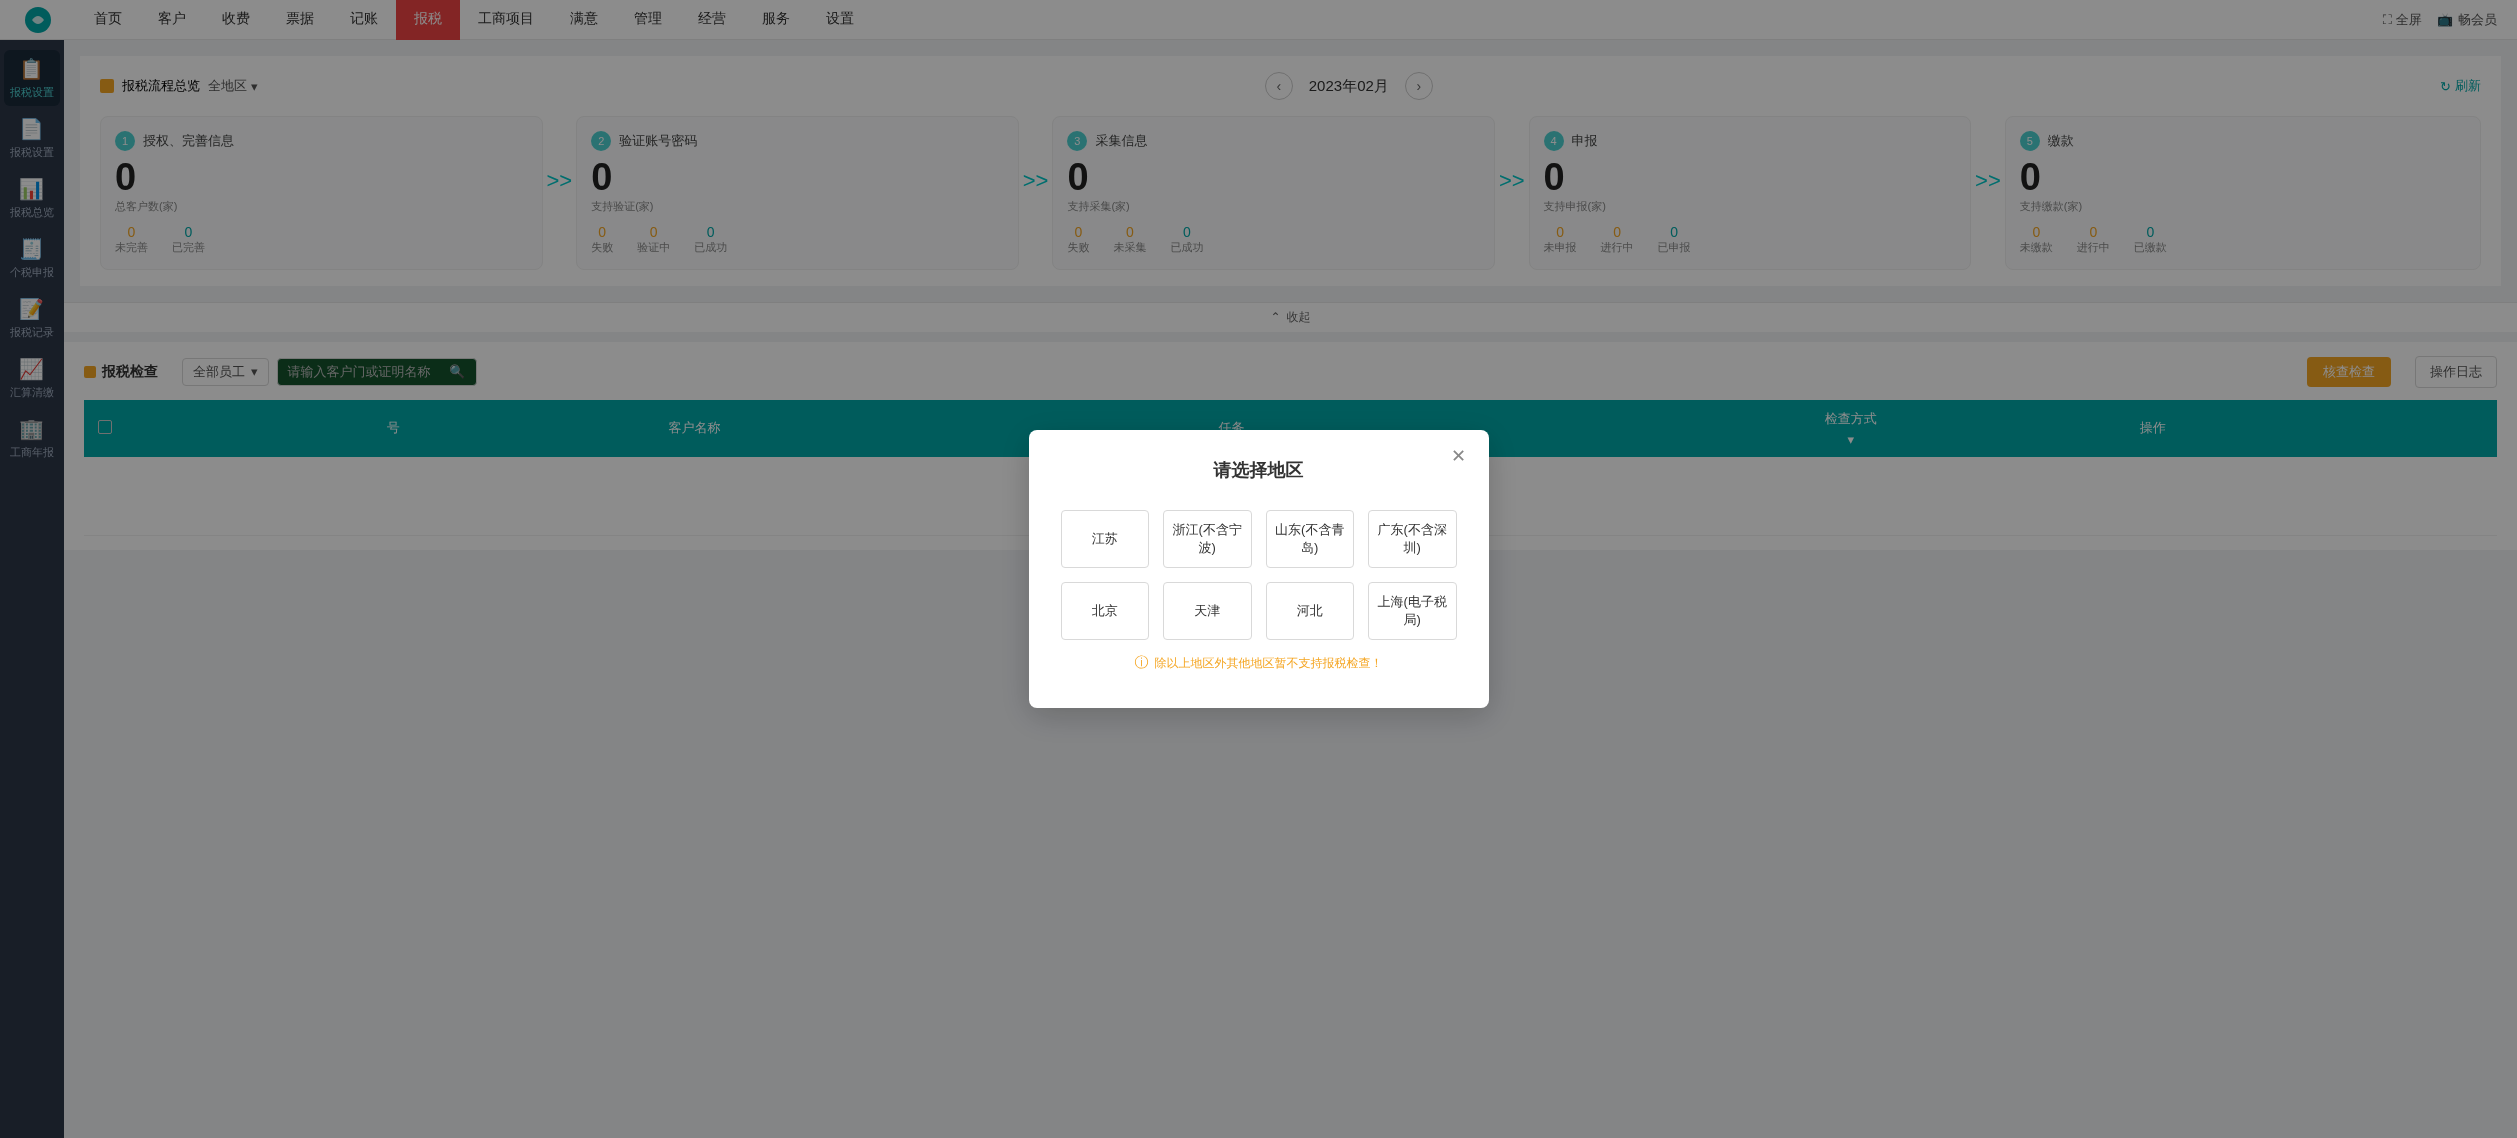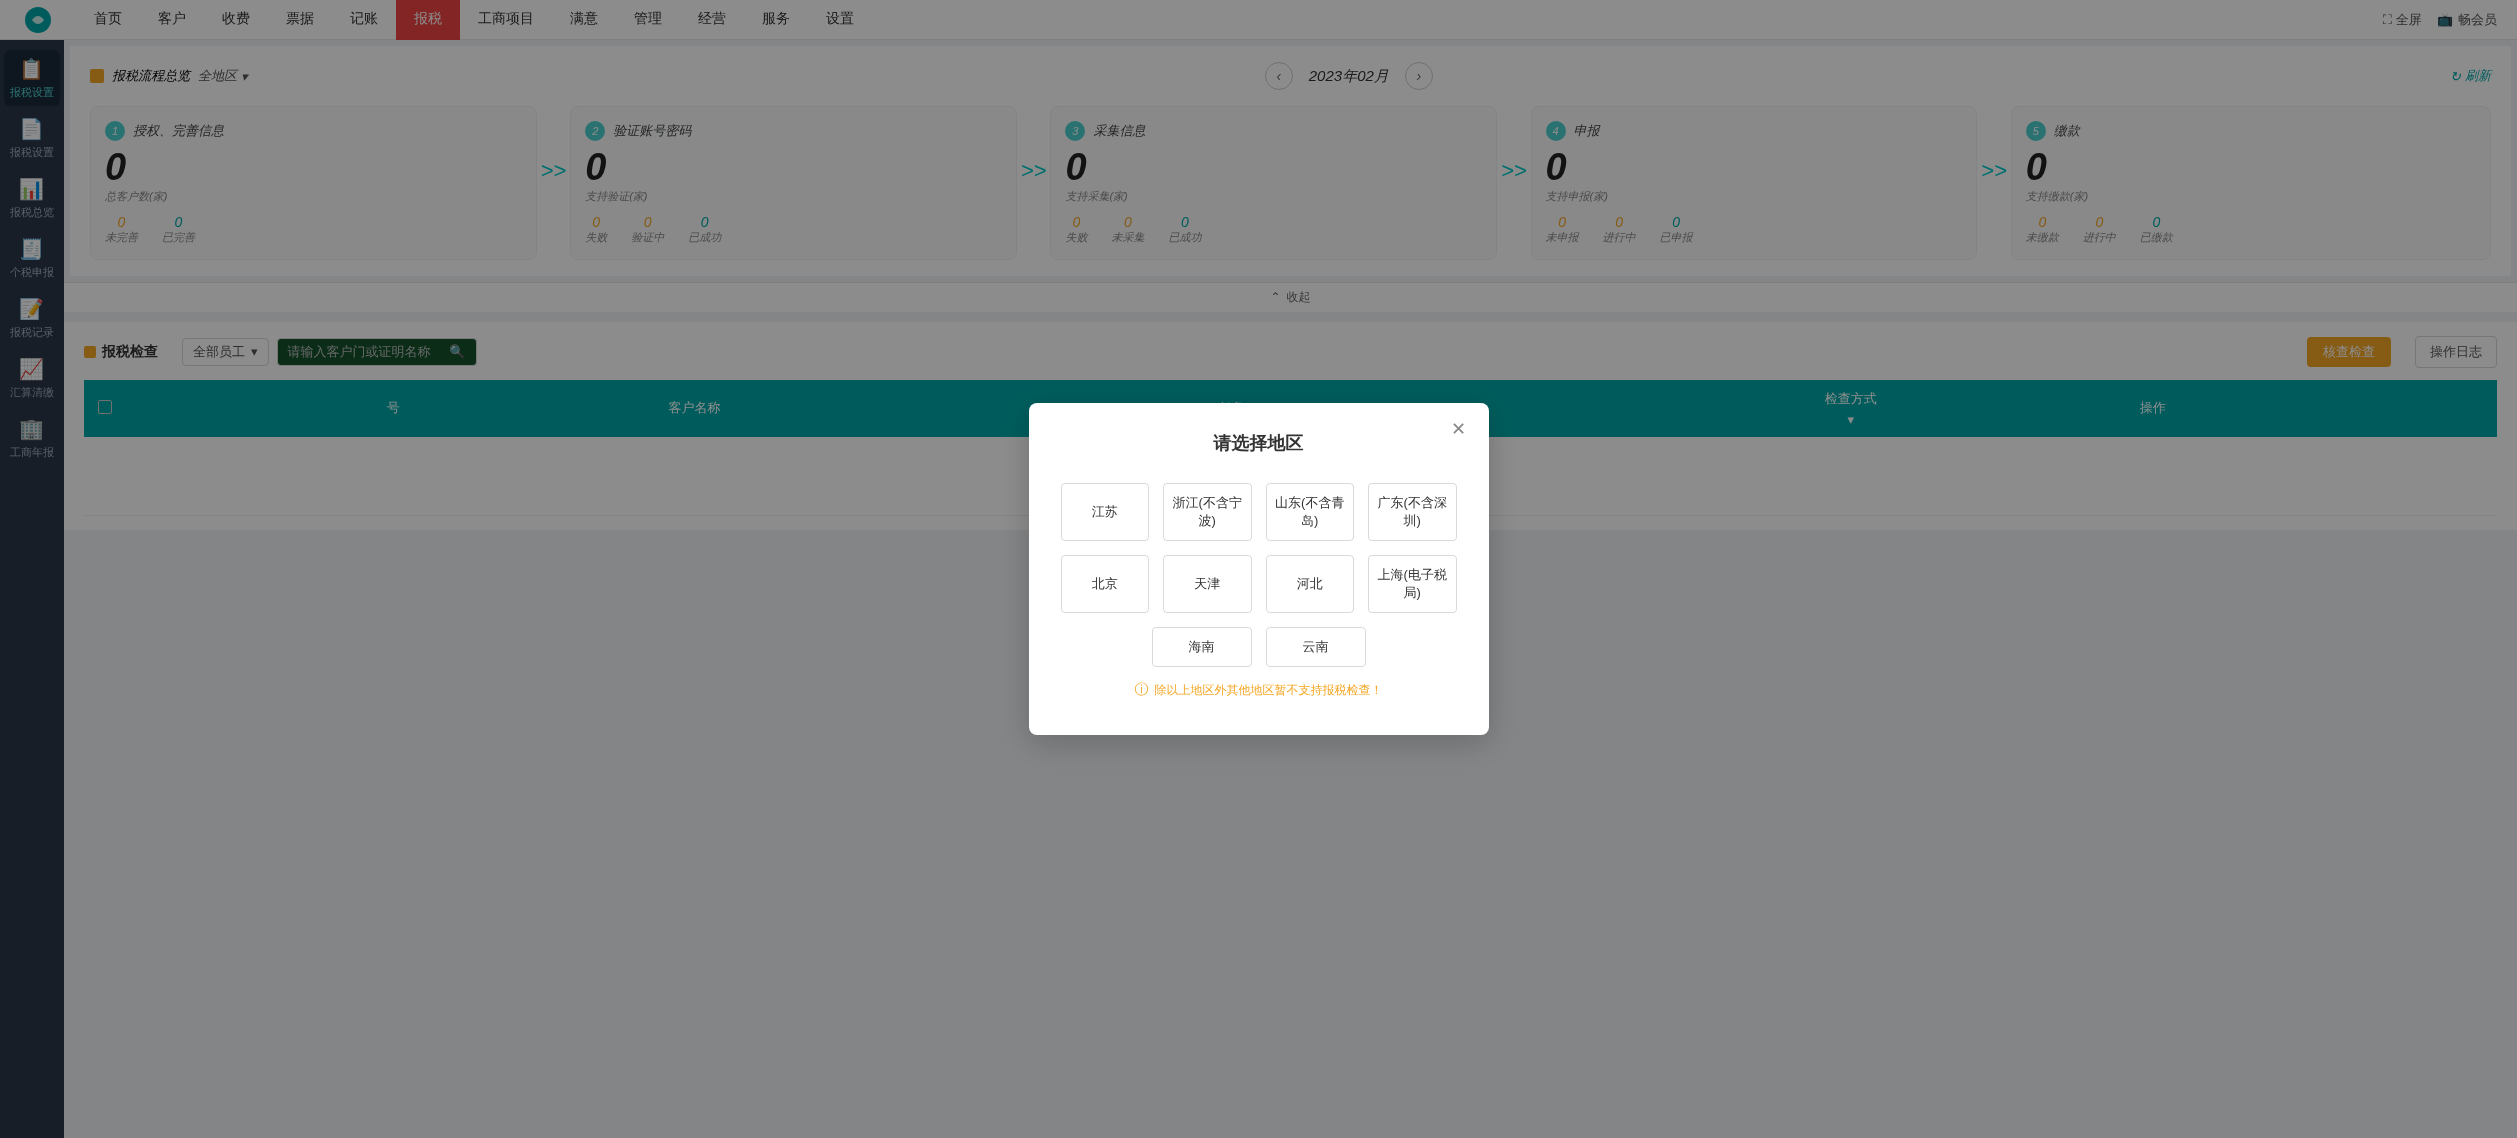--- a/index.html
+++ b/index.html
@@ -97,23 +97,22 @@
       position: relative;
     }
     .region-selector {
       display: flex; align-items: center; gap: 4px;
       font-size: 13px; color: #555; cursor: pointer;
     }
 
     
     .flow-section {
       background: #fff;
-      margin: 6px;
+      margin: 16px;
       padding: 16px 20px;
-      font-style: italic;
     }
     .flow-header {
       display: flex;
       align-items: center;
       justify-content: space-between;
       margin-bottom: 16px;
     }
     .flow-title {
       display: flex; align-items: center; gap: 8px;
     }
@@ -584,23 +583,19 @@
       <button class="region-btn">广东(不含深圳)</button>
     </div>
 
     <div class="region-grid">
       <button class="region-btn">北京</button>
       <button class="region-btn">天津</button>
       <button class="region-btn">河北</button>
       <button class="region-btn">上海(电子税局)</button>
     </div>
 
-    <div style="display:flex; gap:14px; justify-content:center; margin-bottom:14px;">
-      <button class="region-btn" style="width:100px;">海南</button>
-      <button class="region-btn" style="width:100px;">云南</button>
-    </div>
 
     <div class="modal-warning">
       <span class="warn-icon">ⓘ</span>
       <span>除以上地区外其他地区暂不支持报税检查！</span>
     </div>
   </div>
 </div>
 
 </body></html>

